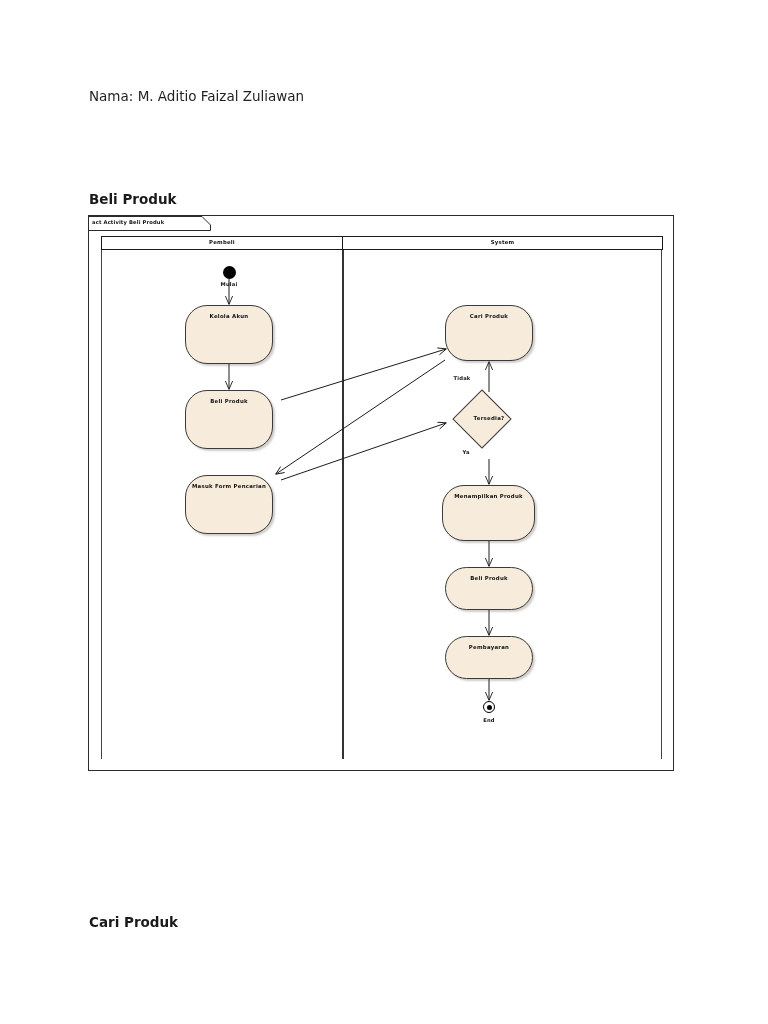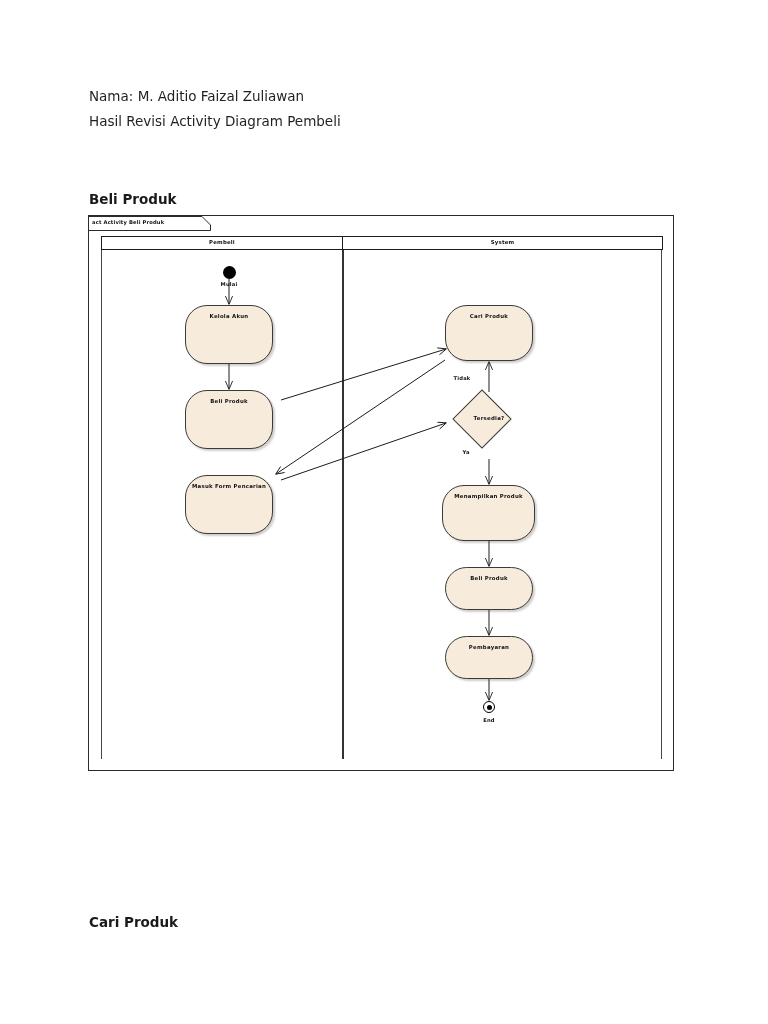--- a/index.html
+++ b/index.html
@@ -238,21 +238,20 @@
     pointer-events: none;
   }
 </style>
 </head>
 <body>
 
 <div class="page">
 
   <div class="doc-head">
     <div class="doc-line">Nama: M. Aditio Faizal Zuliawan</div>
-    <div class="doc-line">Hasil Revisi Activity Diagram Pembeli</div>
   </div>
 
   <div class="section-title top">Beli Produk</div>
 
   <div class="diagram-frame">
 
     <svg class="frame-tab-shape" viewBox="0 0 122 15">
       <path d="M0,0.5 L113,0.5 L121.5,9 L121.5,14.5 L0,14.5" fill="none" stroke="#2b2b2b" stroke-width="1"></path>
     </svg>
     <div class="frame-tab">

